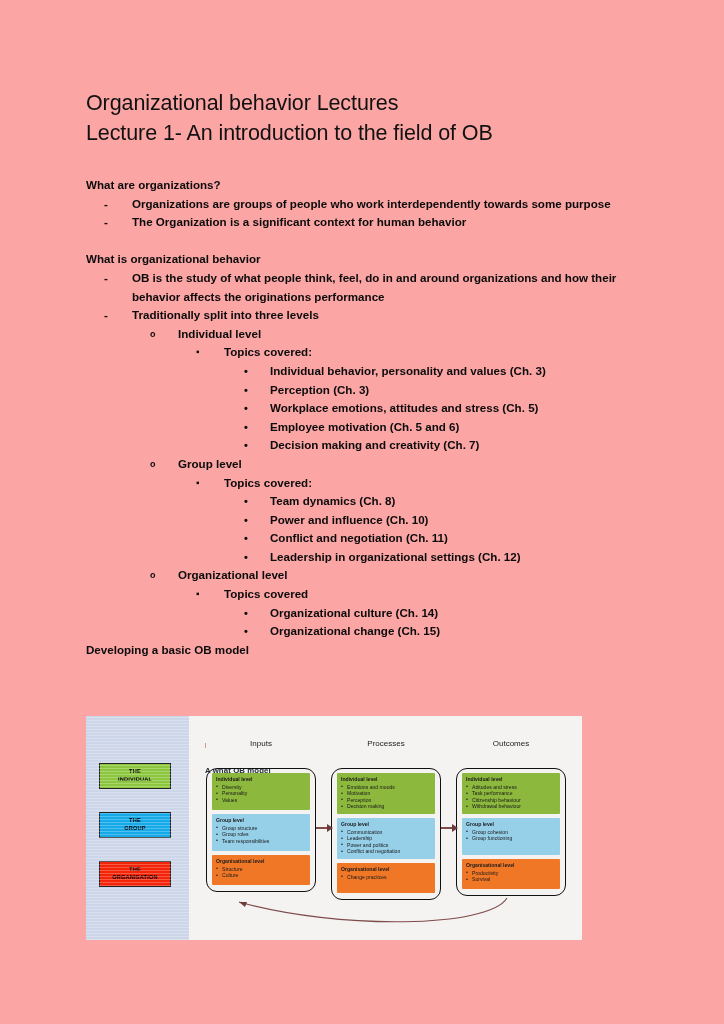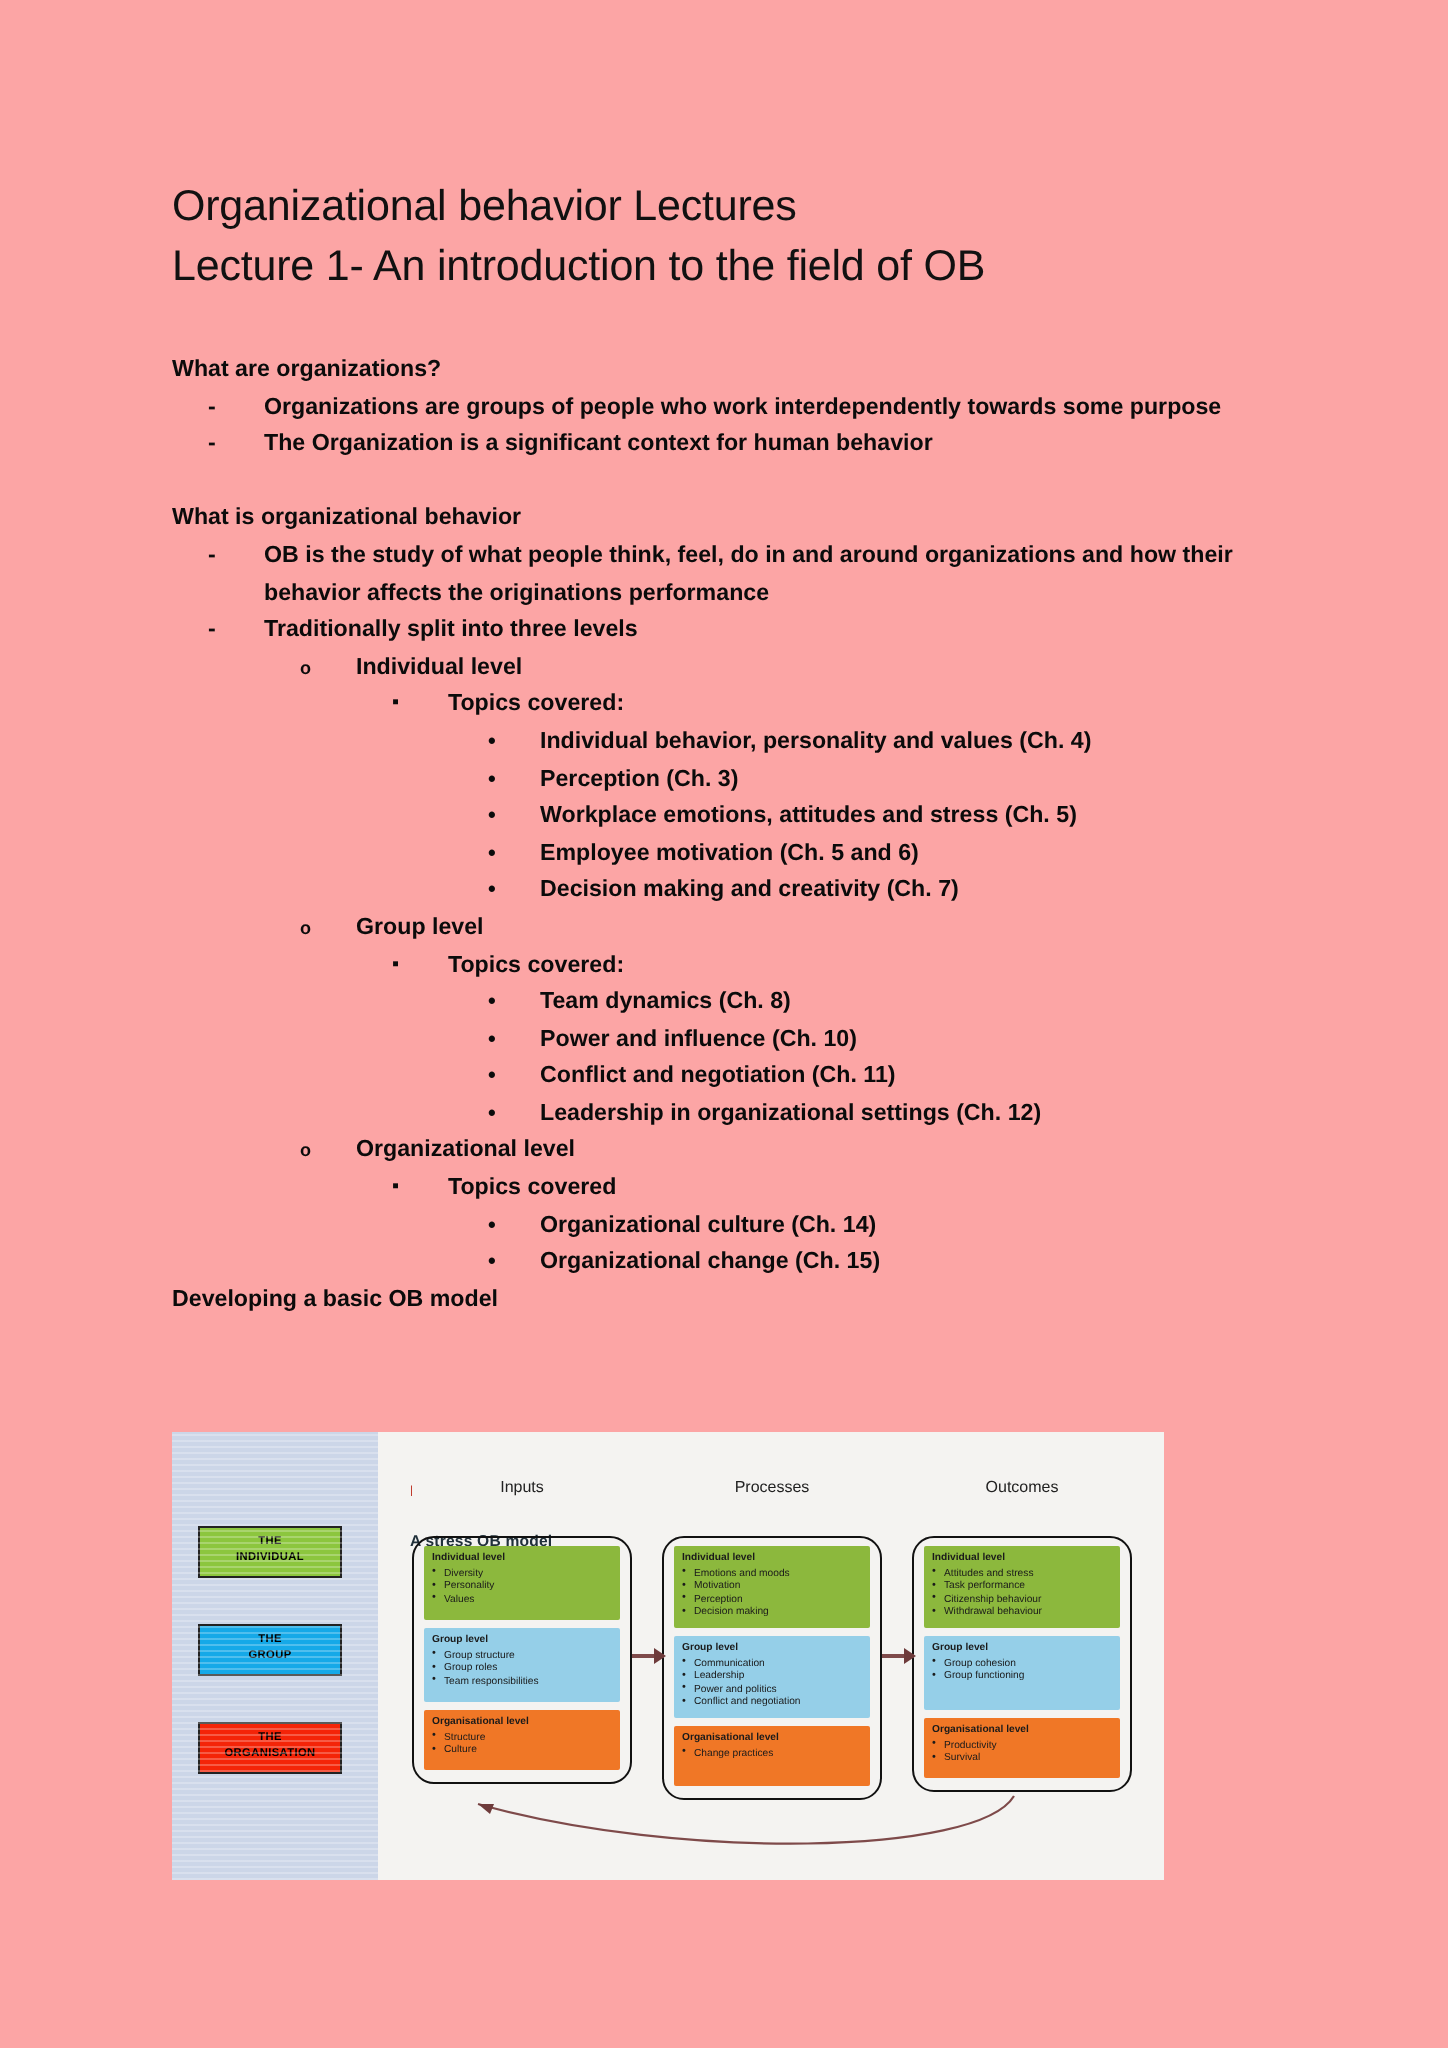--- a/index.html
+++ b/index.html
@@ -316,21 +316,21 @@
       <li>
         <span>Traditionally split into three levels</span>
         <ul class="lv2">
 
           <li>
             <span>Individual level</span>
             <ul class="lv3">
               <li>
                 <span>Topics covered:</span>
                 <ul class="lv4">
-                  <li>Individual behavior, personality and values (Ch. 4)</li>
+                  <li>Individual behavior, personality and values (Ch. 3)</li>
                   <li>Perception (Ch. 3)</li>
                   <li>Workplace emotions, attitudes and stress (Ch. 5)</li>
                   <li>Employee motivation (Ch. 5 and 6)</li>
                   <li>Decision making and creativity (Ch. 7)</li>
                 </ul>
               </li>
             </ul>
           </li>
 
           <li>
@@ -382,21 +382,21 @@
       <div class="side-box organisation">
         <span>THE</span>
         <span>ORGANISATION</span>
       </div>
     </div>
 
     <div class="fig-main">
 
       <div class="exhibit-header">
         <span class="exhibit-tag">EXHIBIT 1.4</span>
-        <span class="exhibit-name">A stress OB model</span>
+        <span class="exhibit-name">A what OB model</span>
       </div>
 
       <div class="columns">
 
         <div class="column">
           <div class="col-title">Inputs</div>
           <div class="col-frame">
             <div class="panel ind filler-ind-in">
               <div class="panel-title">Individual level</div>
               <ul>

